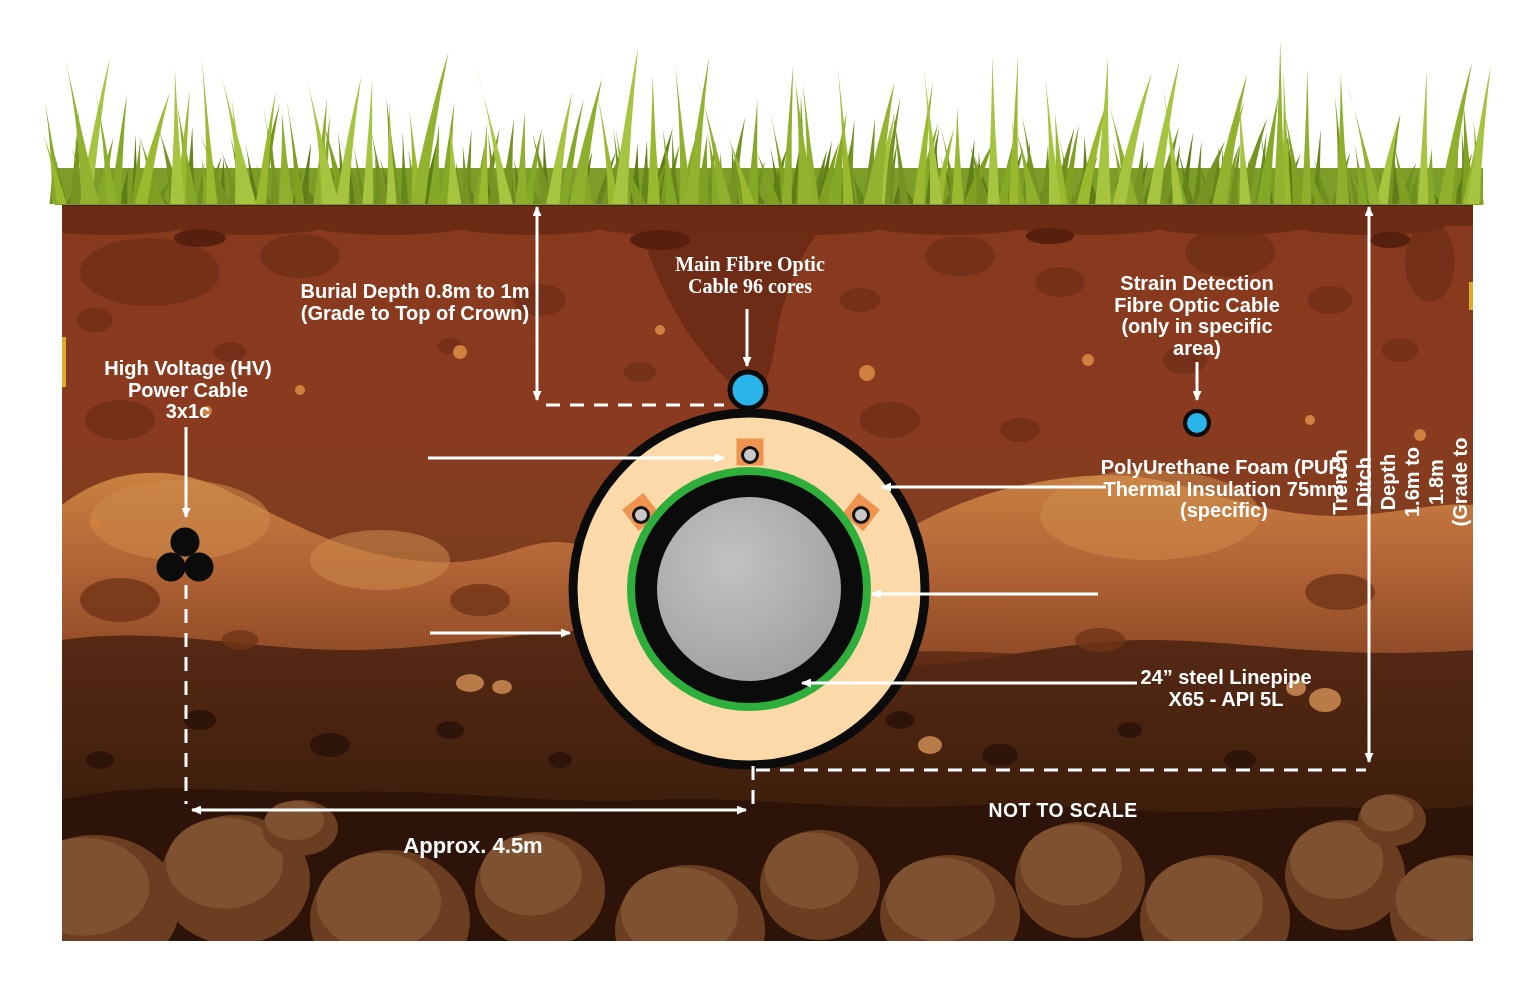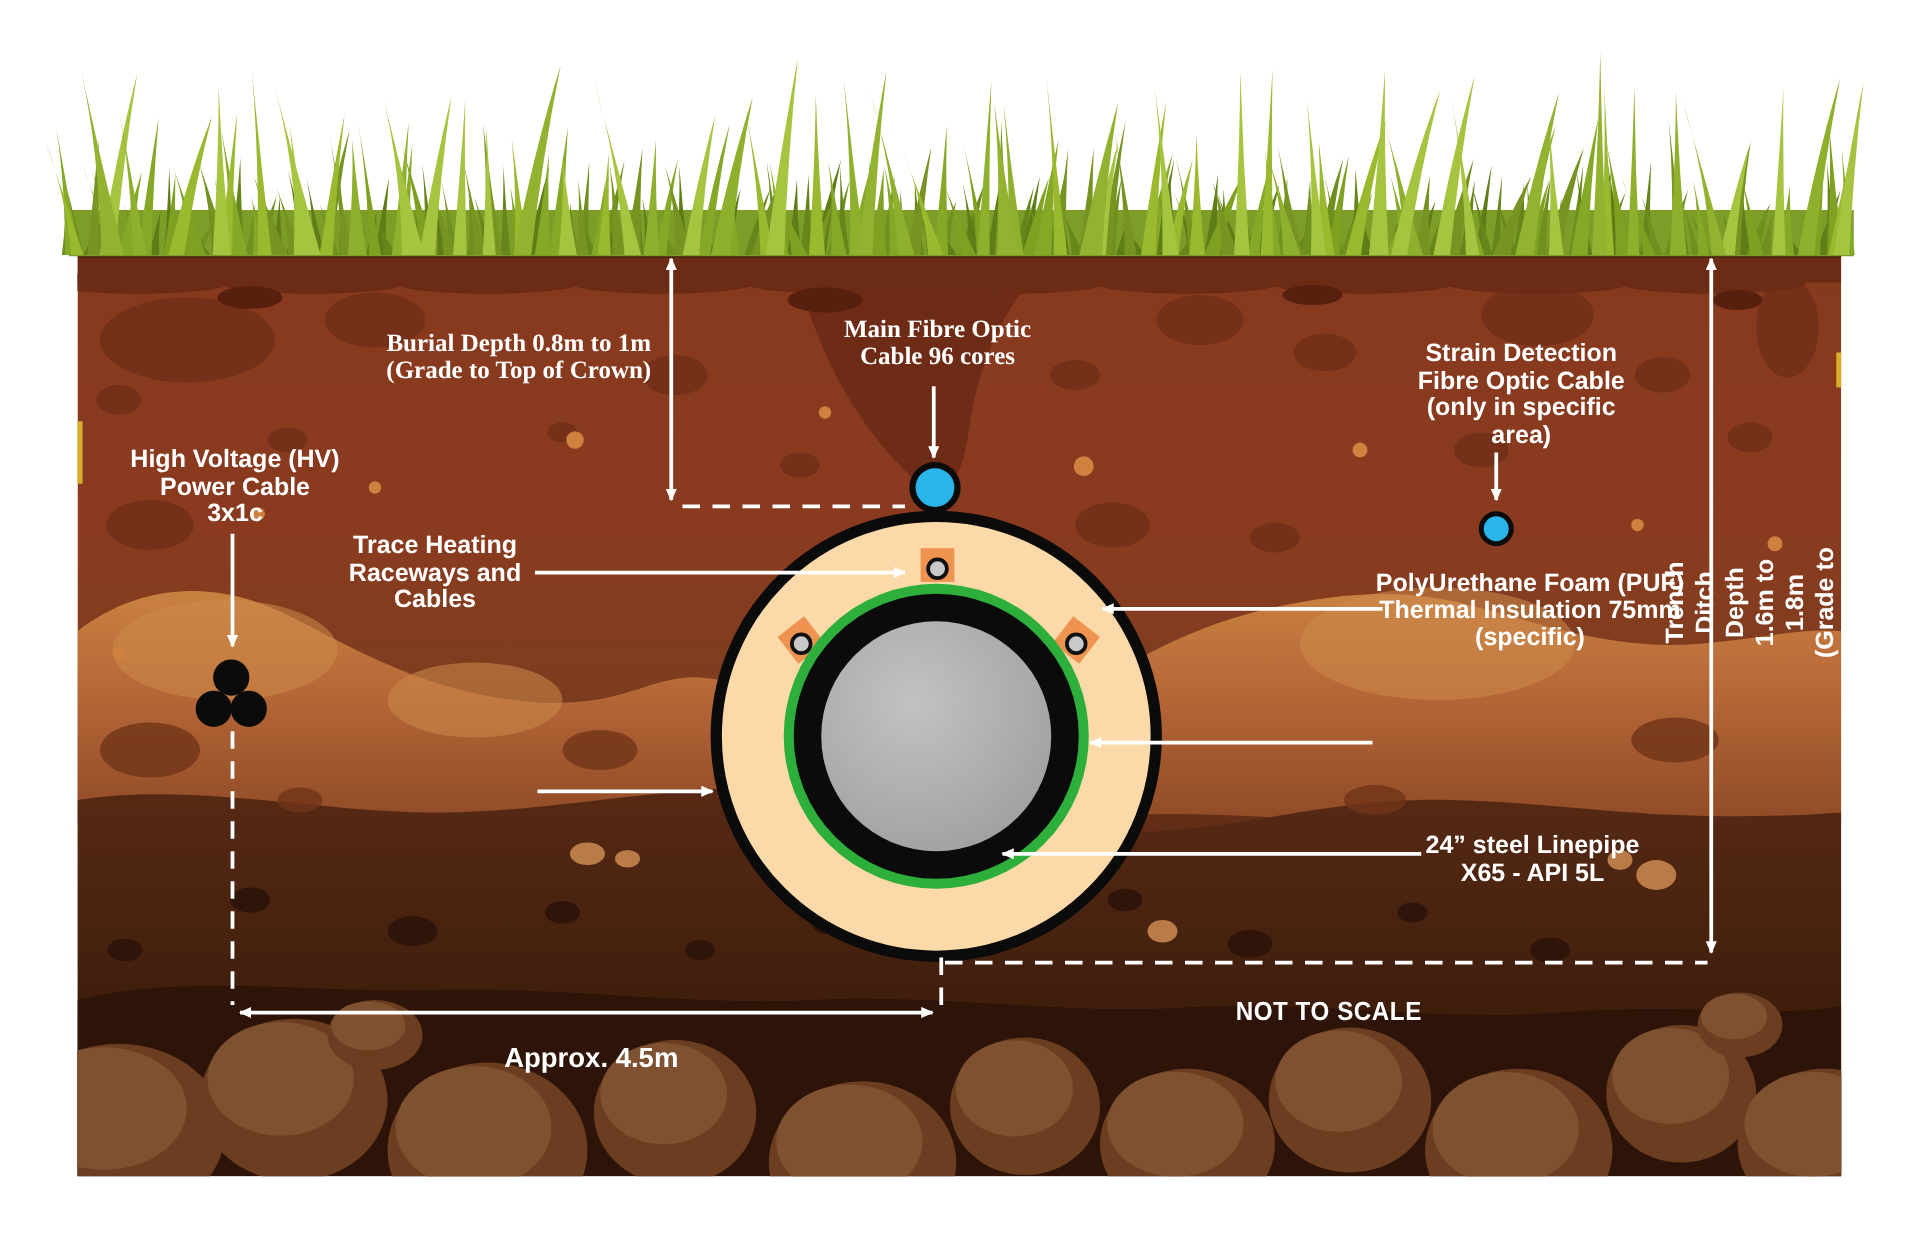--- a/index.html
+++ b/index.html
@@ -2,23 +2,23 @@
 <html><head>
 <meta charset="utf-8">
 <style>
   html,body{margin:0;padding:0;background:#fff;}
   #stage{position:relative;width:1536px;height:998px;background:#fff;overflow:hidden;
          font-family:"Liberation Sans",sans-serif;}
   #scene-svg{position:absolute;left:0;top:0;width:1536px;height:998px;}
   .lbl{position:absolute;transform:translate(-50%,-50%);color:#ffffff;
        font:700 20px/21.5px "Liberation Sans",sans-serif;text-align:center;
        white-space:pre-line;pointer-events:none;}
-  #lbl-burial{left:415px;top:286px;font-family:Liberation Serif, serif;}
+  #lbl-burial{left:415px;top:302px;}
   #lbl-mainfibre{left:750px;top:275px;font-family:Liberation Serif, serif;}
-  #lbl-strain{left:1197px;top:316px;margin-left:20px;}
+  #lbl-strain{left:1197px;top:316px;}
   #lbl-hv{left:188px;top:390px;}
   #lbl-trace{left:348px;top:459px;}
   #lbl-hdpe{left:322px;top:657px;}
   #lbl-puf{left:1224px;top:489px;}
   #lbl-fbe{left:1224px;top:612px;}
   #lbl-linepipe{left:1226px;top:688px;}
   #lbl-approx{left:473px;top:846px;font-size:22px;}
   #lbl-nts{left:1063px;top:810px;font-size:21px;letter-spacing:.5px;
            transform:translate(-50%,-50%) scaleX(.92);}
   #lbl-trench{left:1424px;top:482px;line-height:24px;
@@ -504,23 +504,20 @@
 (Grade to Top of Crown)</div>
   <div class="lbl" id="lbl-mainfibre">Main Fibre Optic
 Cable 96 cores</div>
   <div class="lbl" id="lbl-strain">Strain Detection
 Fibre Optic Cable
 (only in specific
 area)</div>
   <div class="lbl" id="lbl-hv">High Voltage (HV)
 Power Cable
 3x1c</div>
-  <div class="lbl" id="lbl-trace">Trace Heating
-Raceways and
-Cables</div>
   <div class="lbl" id="lbl-puf">PolyUrethane Foam (PUF)
 Thermal Insulation 75mm
 (specific)</div>
   <div class="lbl" id="lbl-linepipe">24” steel Linepipe
 X65 - API 5L</div>
   <div class="lbl" id="lbl-trench">Trench Ditch Depth
 1.6m to 1.8m
 (Grade to Top of Crown)</div>
   <div class="lbl" id="lbl-nts">NOT TO SCALE</div>
   <div class="lbl" id="lbl-approx">Approx. 4.5m</div>

